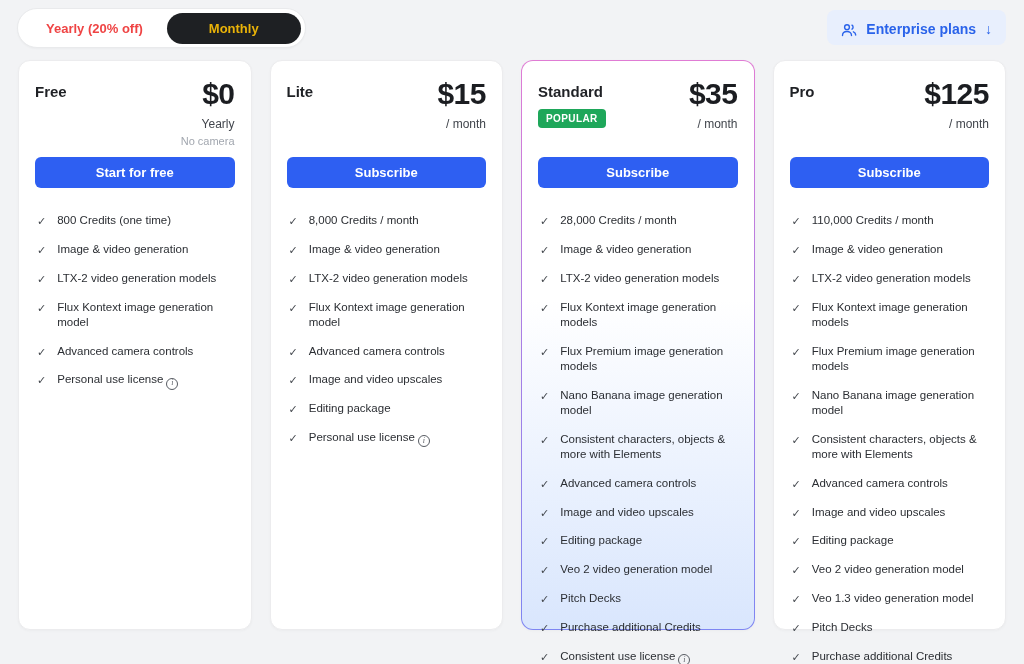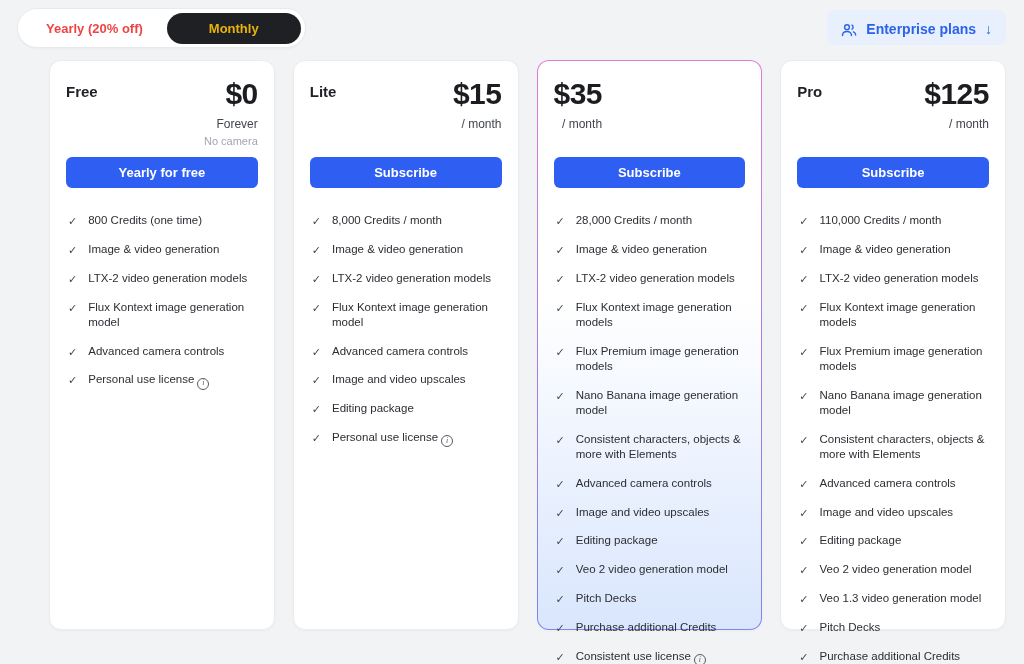--- a/index.html
+++ b/index.html
@@ -35,21 +35,20 @@
     background:#e8effd; border:none; border-radius:8px; cursor:pointer;
     color:#2a63ea; font-family:"Liberation Sans", sans-serif;
     font-size:14px; font-weight:700; padding:8px 14px; height:35px; margin-top:2px;
   }
   .enterprise .arrow { font-size:14px; font-weight:400; }
   .users-icon svg { display:block; }
   
   .cards {
     display:grid; grid-template-columns:repeat(4,1fr); gap:18px;
     padding:12px 18px 0 18px;
-    margin-left:31px;
   }
   .card {
     background:#ffffff; border:1px solid #ececee; border-radius:12px;
     padding:16px; height:570px; position:relative;
     box-shadow:0 1px 3px rgba(0,0,0,0.03);
   }
   .card.highlight {
     border:1px solid transparent;
     background:
       linear-gradient(180deg,#ffffff 0%,#ffffff 42%,#d9e6fd 100%) padding-box,
@@ -110,25 +109,25 @@
 
 <div class="cards">
   <div class="card">
     <div class="card-head">
       <div>
         <div class="plan-name">Free</div>
 
       </div>
       <div class="price-block">
         <div class="plan-price">$0</div>
-        <div class="plan-period">Forever</div>
+        <div class="plan-period">Yearly</div>
         <div class="plan-subnote">No camera</div>
       </div>
     </div>
-    <button class="cta">Yearly for free</button>
+    <button class="cta">Start for free</button>
     <ul class="features">
   <li class="feat">
     <span class="check">✓</span>
     <span class="ftext"><span>800 Credits (one time)</span></span>
   </li>
 
   <li class="feat">
     <span class="check">✓</span>
     <span class="ftext"><span>Image &amp; video generation</span></span>
   </li>
@@ -206,20 +205,24 @@
 
   <li class="feat">
     <span class="check">✓</span>
     <span class="ftext"><span>Personal use license</span><span class="info">i</span></span>
   </li>
 </ul>
   </div>
 
   <div class="card highlight">
     <div class="card-head">
+      <div>
+        <div class="plan-name">Standard</div>
+        <span class="badge">POPULAR</span>
+      </div>
       <div class="price-block">
         <div class="plan-price">$35</div>
         <div class="plan-period">/ month</div>
 
       </div>
     </div>
     <button class="cta">Subscribe</button>
     <ul class="features">
   <li class="feat">
     <span class="check">✓</span>

